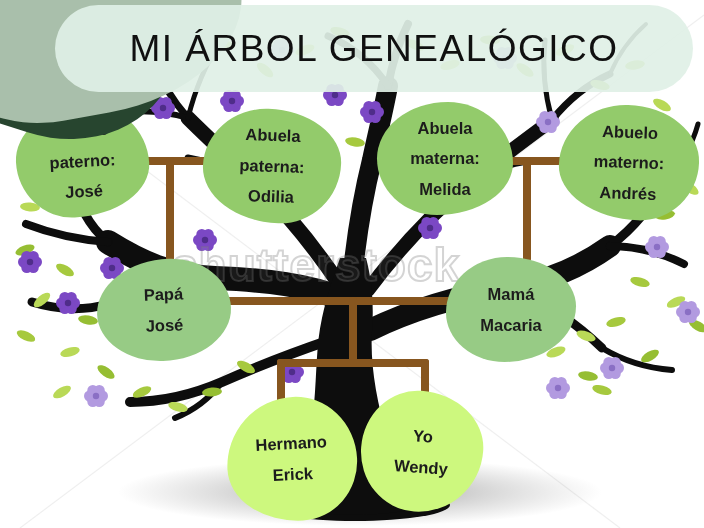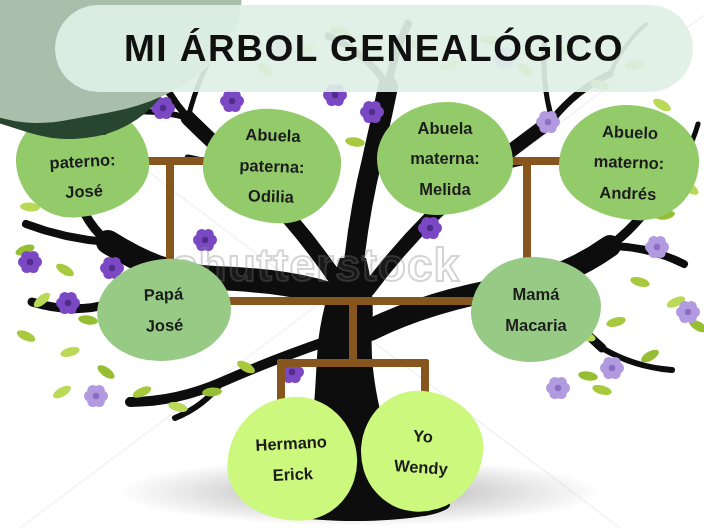--- a/index.html
+++ b/index.html
@@ -33,38 +33,38 @@
   }
   .node-label { white-space:pre-line; font-weight:700; color:#1c1c1c; font-size:16.5px; line-height:1.85; }
   .gp     { background:#93cb6b; }
   .parent { background:#97cb85; }
   .child  { background:#cdf87e; }
   .n1 { left:16px;  top:105px; width:133px; height:112px; border-radius:54% 46% 58% 42% / 48% 55% 45% 52%; transform:rotate(-3deg); }
   .n2 { left:203px; top:109px; width:138px; height:114px; border-radius:46% 54% 44% 56% / 52% 46% 54% 48%; transform:rotate(2deg); }
   .n3 { left:377px; top:102px; width:136px; height:113px; border-radius:52% 48% 56% 44% / 50% 54% 46% 50%; }
   .n4 { left:559px; top:105px; width:140px; height:115px; border-radius:48% 52% 42% 58% / 54% 48% 52% 46%; transform:rotate(2deg); }
   .n5 { left:97px;  top:259px; width:134px; height:102px; border-radius:55% 45% 52% 48% / 52% 50% 50% 48%; transform:rotate(-2deg); }
-  .n6 { left:471px; top:257px; width:130px; height:105px; border-radius:47% 53% 55% 45% / 53% 47% 53% 47%; }
+  .n6 { left:446px; top:257px; width:130px; height:105px; border-radius:47% 53% 55% 45% / 53% 47% 53% 47%; }
   .n7 { left:227px; top:397px; width:130px; height:124px; border-radius:53% 47% 44% 56% / 56% 52% 48% 44%; transform:rotate(-3deg); }
   .n8 { left:361px; top:391px; width:122px; height:121px; border-radius:46% 54% 53% 47% / 50% 46% 54% 50%; transform:rotate(4deg); }
 
   .corner-dark {
     position:absolute; left:-70px; top:-82px; width:252px; height:218px; z-index:4;
     background:#27452f; border-radius:40% 60% 55% 45%; transform:rotate(18deg);
   }
   .corner-sage {
     position:absolute; left:-58px; top:-72px; width:302px; height:186px; z-index:5;
     background:#a9bfab; border-radius:30% 55% 65% 45% / 40% 60% 70% 50%; transform:rotate(-10deg);
   }
   .title-band {
     position:absolute; left:55px; top:5px; width:638px; height:87px; z-index:6;
     background:rgba(223,240,230,0.92); border-radius:46px;
     display:flex; align-items:center; justify-content:center;
   }
-  .title { font-size:37px; font-weight:700; letter-spacing:1.5px; color:#101010; }
+  .title { font-size:37px; font-weight:400; letter-spacing:1.5px; color:#101010; }
 </style>
 </head>
 <body>
 
 <div class="canvas">
 
   <svg class="tree" width="704" height="528" viewBox="0 0 704 528">
     <defs>
       <radialGradient id="shadowGrad">
         <stop offset="0" stop-color="rgba(80,80,80,0.55)"></stop>

